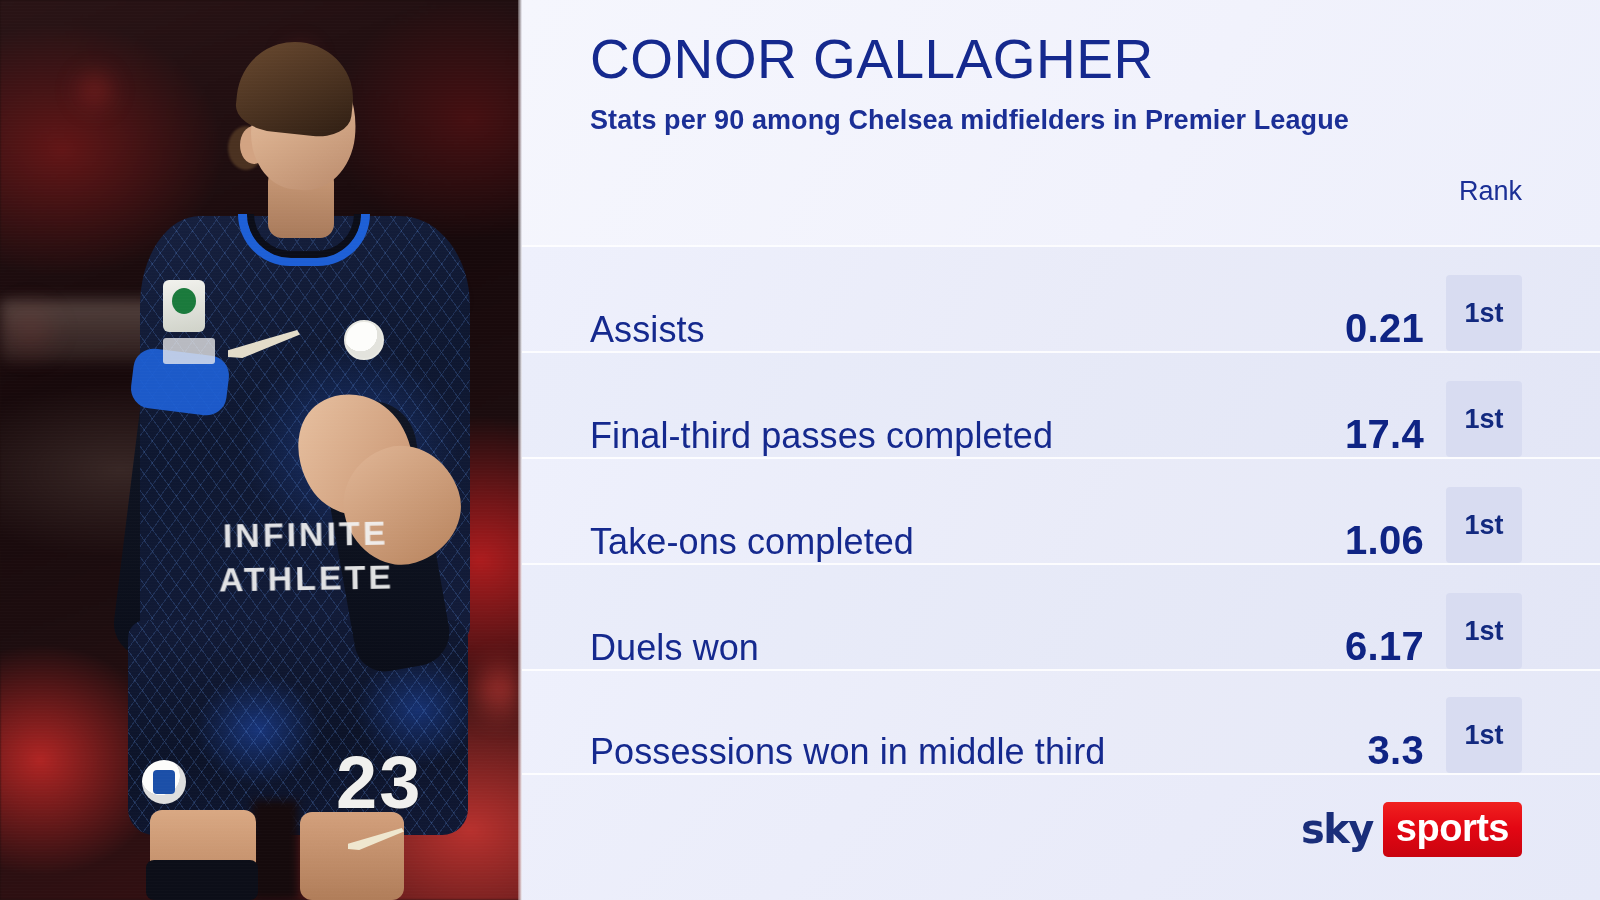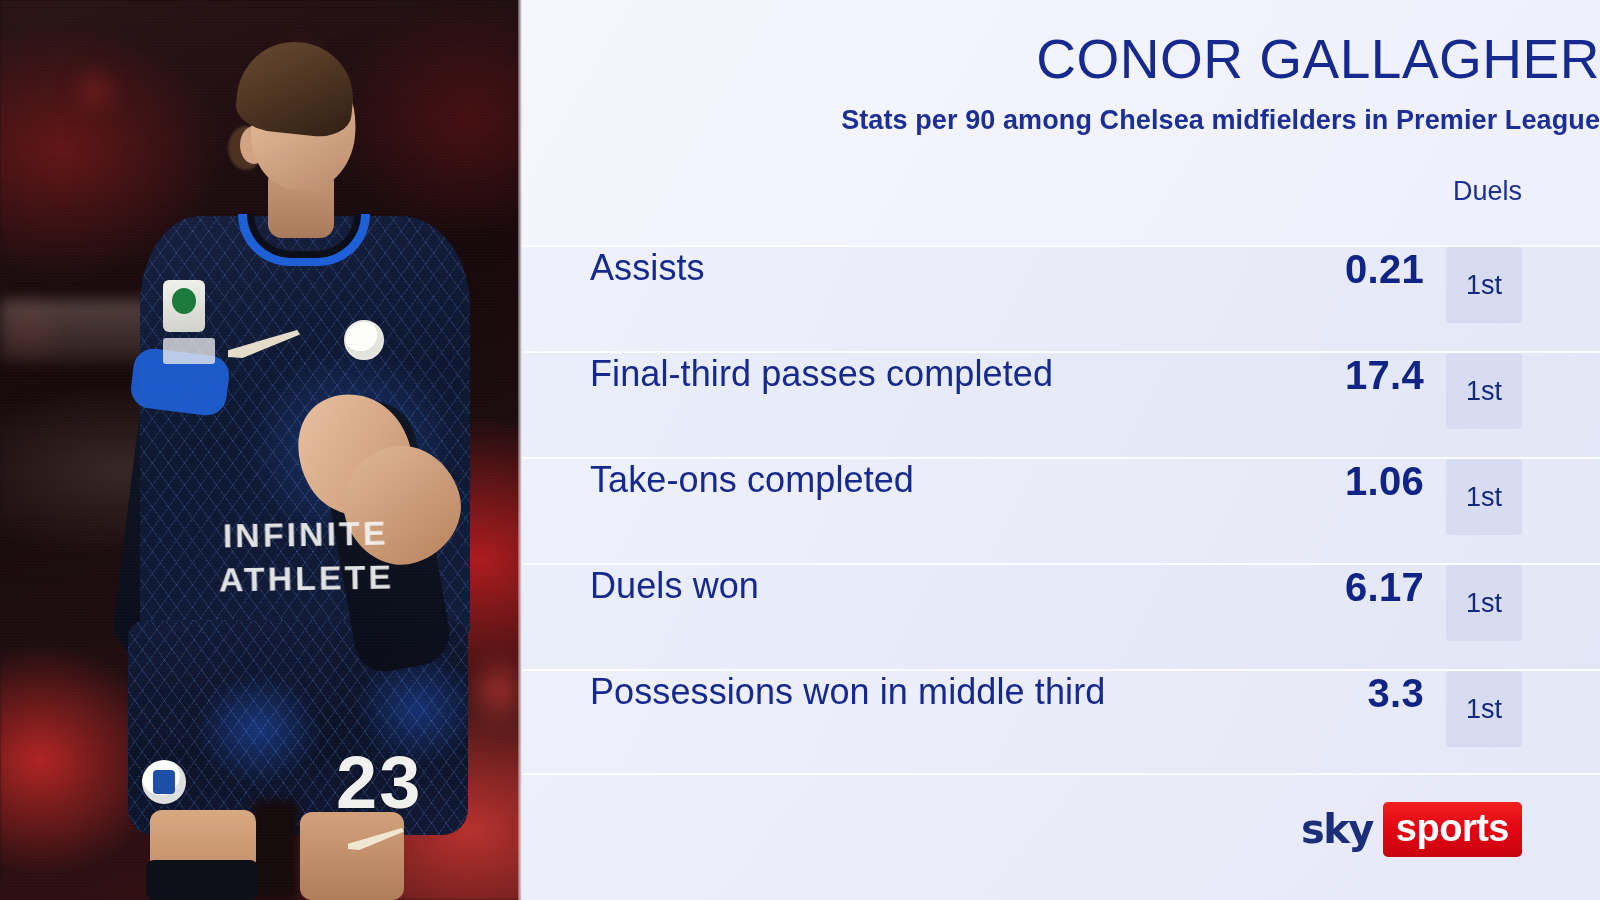--- a/index.html
+++ b/index.html
@@ -292,21 +292,20 @@
     display: flex;
     flex-direction: column;
     color: #15298e;
   }
   .panel-head {
     position: relative;
     padding: 30px 0 0 68px;
     height: 245px;
     box-sizing: border-box;
     background: linear-gradient(120deg, #f5f6fd 0%, #f1f2fc 60%, #edeffb 100%);
-    text-align: right;
   }
   .title {
     font-size: 55px;
     font-weight: 400;
     letter-spacing: 0.5px;
     color: #15298e;
     line-height: 1.08;
     white-space: nowrap;
   }
   .subtitle {
@@ -328,21 +327,21 @@
 
   .rows {
     position: relative;
     display: flex;
     flex-direction: column;
   }
   .row {
     position: relative;
     height: 106px;
     display: flex;
-    align-items: flex-start;
+    align-items: flex-end;
     padding-left: 68px;
     padding-right: 78px;
     box-sizing: border-box;
     border-top: 2px solid rgba(255,255,255,0.85);
   }
   .row.odd  { background: linear-gradient(115deg, #eef0fc 0%, #e9ebf8 55%, #e5e8f7 100%); }
   .row.even { background: linear-gradient(115deg, #eaedfa 0%, #e6e9f7 55%, #e3e6f6 100%); }
   .row:last-child { border-bottom: 2px solid rgba(255,255,255,0.85); }
 
   .row-label {
@@ -364,21 +363,21 @@
   }
   .rank-badge {
     width: 76px;
     height: 76px;
     border-radius: 4px;
     background: #d8dcf1;
     display: flex;
     align-items: center;
     justify-content: center;
     font-size: 27px;
-    font-weight: 400;
+    font-weight: 700;
     color: #12297f;
     flex: 0 0 76px;
   }
 
   .panel-foot {
     position: relative;
     flex: 1 1 auto;
     background: linear-gradient(130deg, #edeffb 0%, #e9ebf9 60%, #e6e9f8 100%);
     padding-left: 35px;
   }
@@ -455,21 +454,21 @@
 
     <div class="photo-grain"></div>
     <div class="photo-edge"></div>
   </div>
 
   <div class="panel">
 
     <div class="panel-head">
       <div class="title">CONOR GALLAGHER</div>
       <div class="subtitle">Stats per 90 among Chelsea midfielders in Premier League</div>
-      <div class="rank-head">Duels</div>
+      <div class="rank-head">Rank</div>
     </div>
 
     <div class="rows">
 
       <div class="row odd">
         <div class="row-label">Assists</div>
         <div class="row-value">0.21</div>
         <div class="rank-badge">1st</div>
       </div>
 

